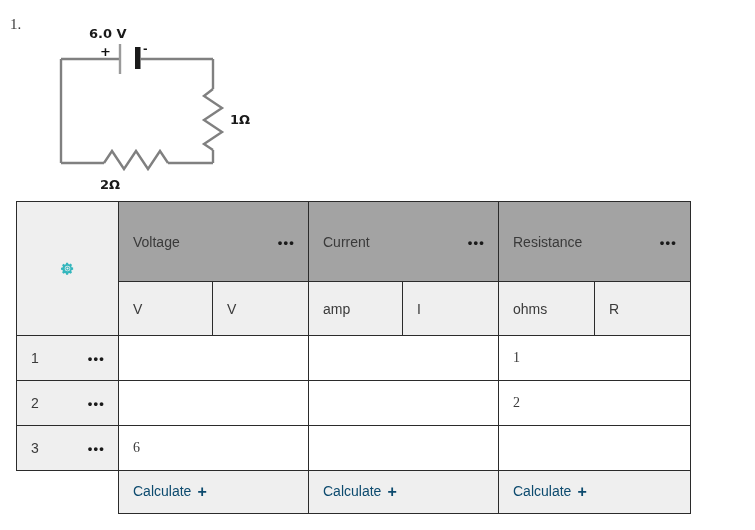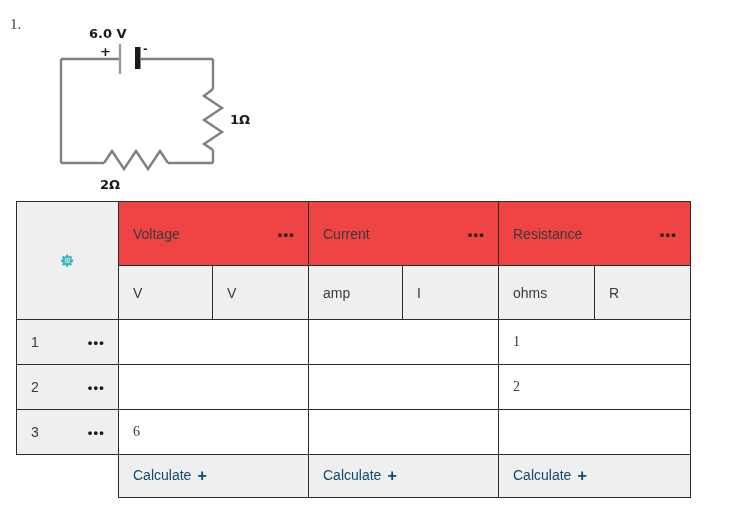--- a/index.html
+++ b/index.html
@@ -61,24 +61,24 @@
   }
   #data-table td, #data-table th {
     border: 1px solid #2b2b2b;
     padding: 0;
     vertical-align: middle;
     font-weight: normal;
     text-align: left;
   }
 
   .hdr-cell {
-    background: #ef4444;
+    background: #a3a3a3;
     height: 47px;
     position: relative;
-    padding: 8px 14px !important;
+    padding: 16px 14px !important;
     font-size: 14px;
     color: #3a3a3a;
   }
   .hdr-cell .hdr-label {
     display: inline-block;
   }
   .dots-icon {
     position: absolute;
     right: 13px;
     top: 50%;

